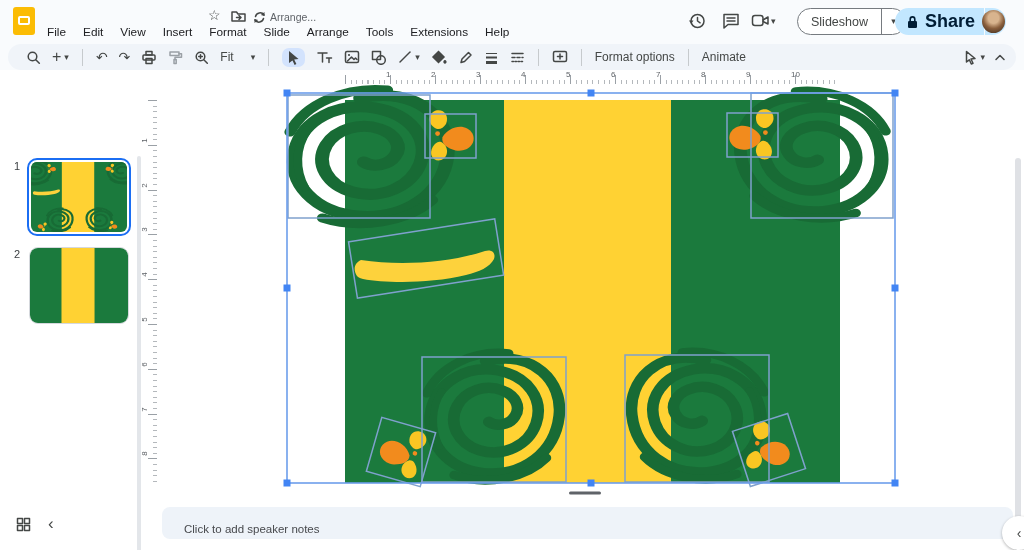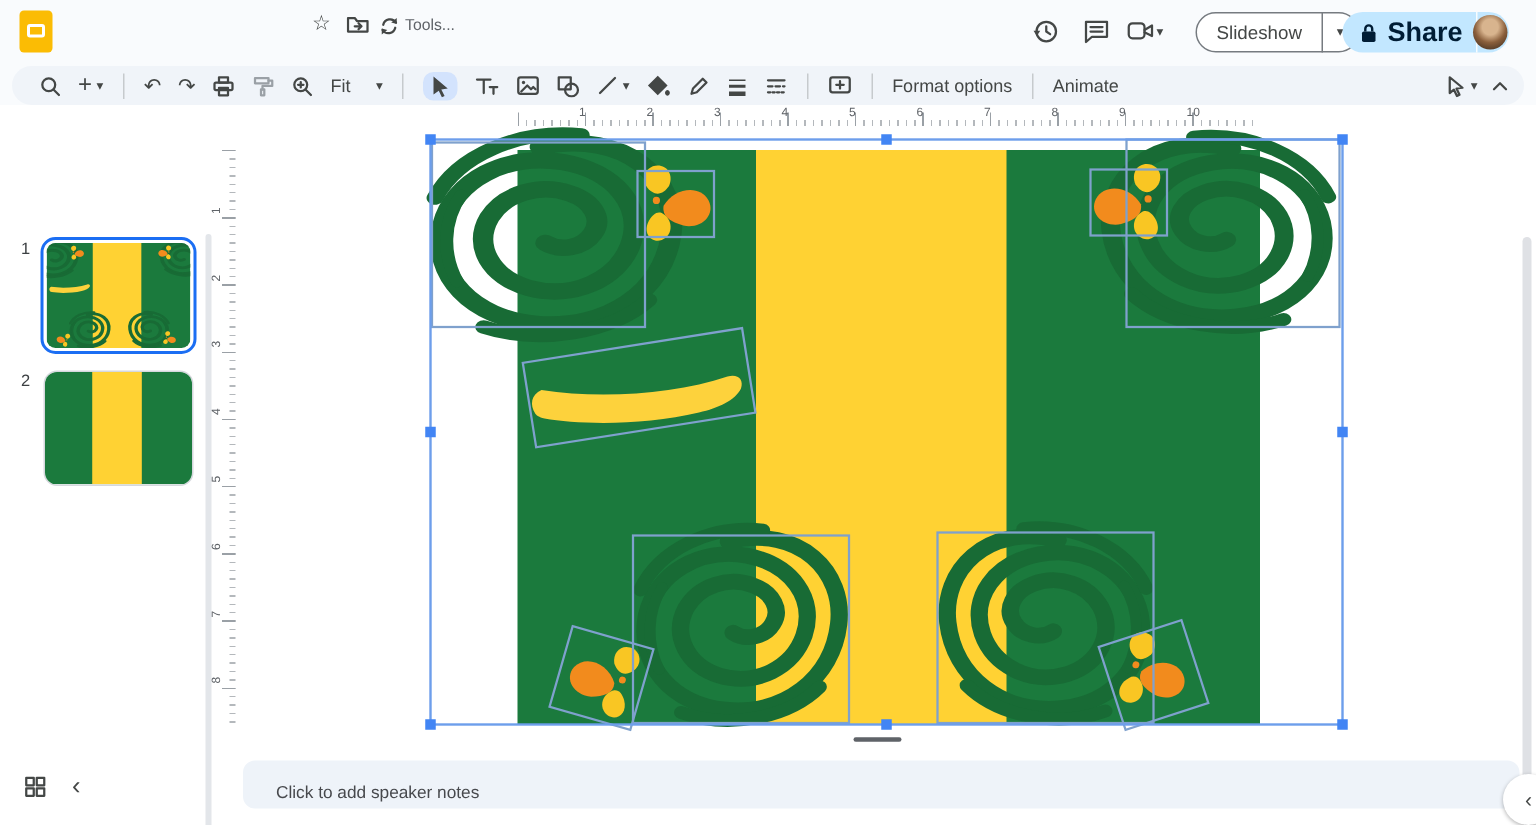--- a/index.html
+++ b/index.html
@@ -154,21 +154,33 @@
         <path class="ic-stroke" d="M5.5,7.5 h4 M8,5.5 l2,2 -2,2"></path>
       </svg>
   </div>
   <div id="sync-ic" class="abs">
     <svg class="icon" width="13" height="13">
         <path class="ic-stroke" d="M11,4 A4.7,4.7 0 0 0 2.5,5.5 M2,9 A4.7,4.7 0 0 0 10.5,7.5"></path>
         <path class="ic-fill" d="M11.5,1 L11.5,5 L7.8,4 Z"></path>
         <path class="ic-fill" d="M1.5,12 L1.5,8 L5.2,9 Z"></path>
       </svg>
   </div>
-  <div id="saving-status" class="abs">Tools...</div>
+  <div id="saving-status" class="abs">Arrange...</div>
+  <div id="menu-bar" class="abs">
+      <span class="menu-item">File</span>
+      <span class="menu-item">Edit</span>
+      <span class="menu-item">View</span>
+      <span class="menu-item">Insert</span>
+      <span class="menu-item">Format</span>
+      <span class="menu-item">Slide</span>
+      <span class="menu-item">Arrange</span>
+      <span class="menu-item">Tools</span>
+      <span class="menu-item">Extensions</span>
+      <span class="menu-item">Help</span>
+    </div>
 
   <div id="history-btn" class="abs">
     <svg class="icon" width="18" height="18">
         <circle class="ic-stroke" cx="9.5" cy="9" r="6.5"></circle>
         <path class="ic-stroke" d="M9.5,5.5 v3.5 l2.6,1.8"></path>
         <path class="ic-fill" d="M1,8.5 L5.5,8.5 L3.2,12 Z"></path>
       </svg>
   </div>
   <div id="comment-btn" class="abs">
     <svg class="icon" width="18" height="18">

